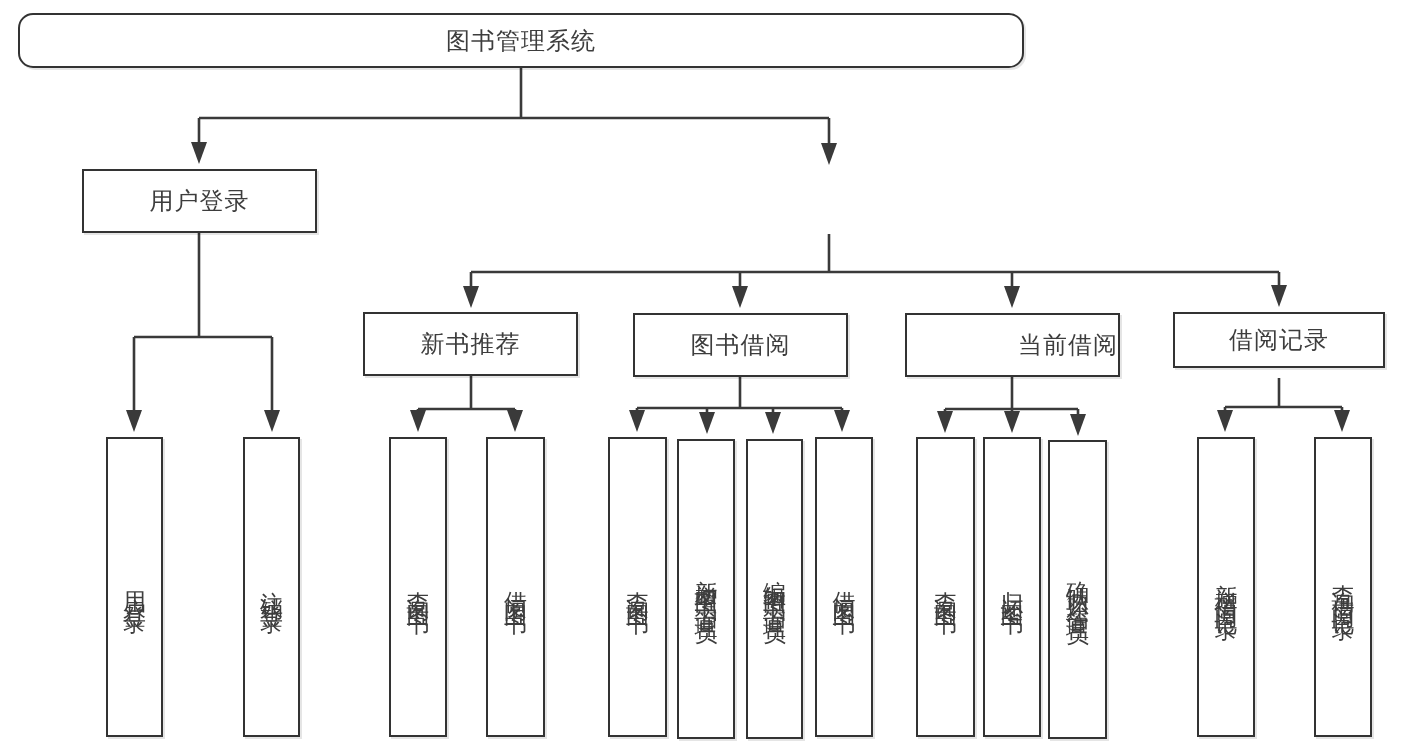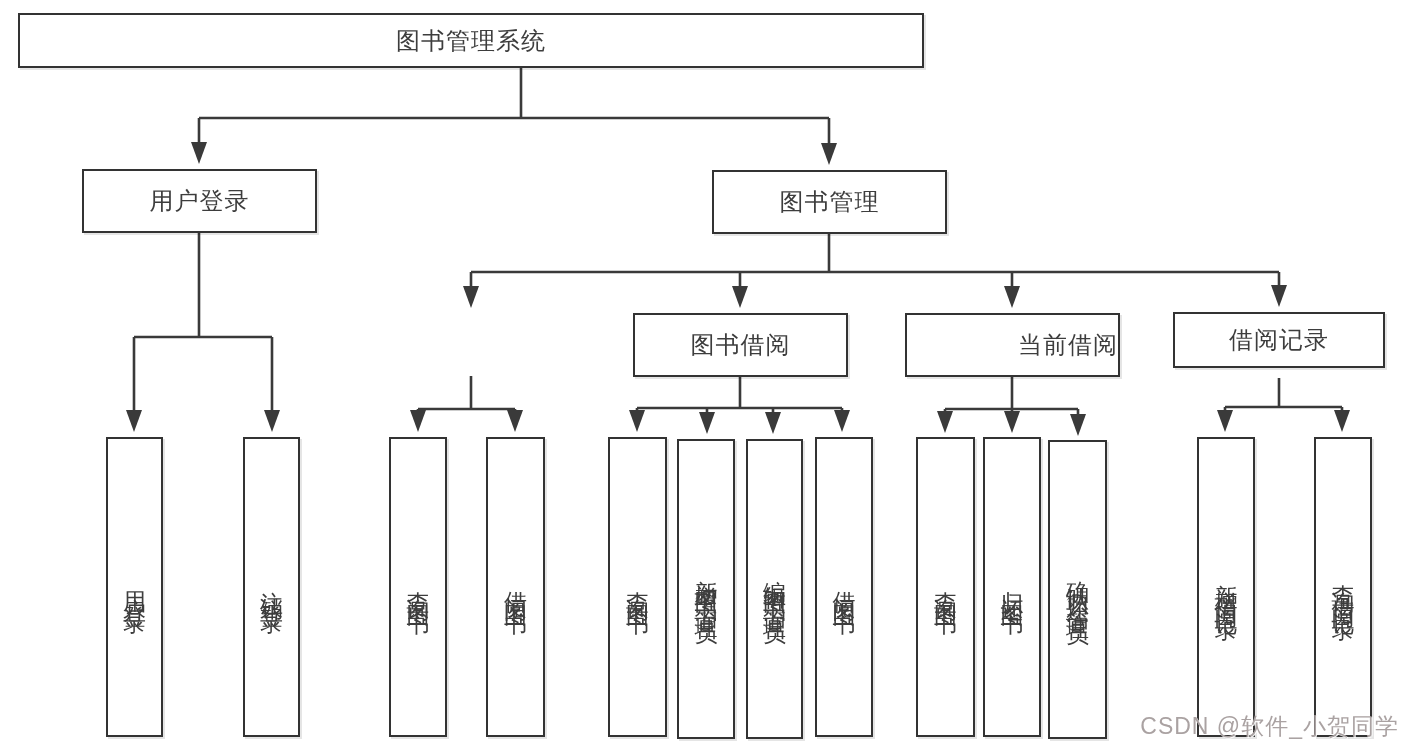--- a/index.html
+++ b/index.html
@@ -99,31 +99,31 @@
       <polygon points="834,410 850,410 842,432" class="ctri"></polygon>
       <path d="M1012,377 L1012,409 M945,409 L1078,409 M945,409 L945,415 M1012,409 L1012,415 M1078,409 L1078,418" class="cline"></path>
       <polygon points="937,411 953,411 945,433" class="ctri"></polygon>
       <polygon points="1004,411 1020,411 1012,433" class="ctri"></polygon>
       <polygon points="1070,414 1086,414 1078,436" class="ctri"></polygon>
       <path d="M1279,378 L1279,407 M1225,407 L1342,407 M1225,407 L1225,414 M1342,407 L1342,414" class="cline"></path>
       <polygon points="1217,410 1233,410 1225,432" class="ctri"></polygon>
       <polygon points="1334,410 1350,410 1342,432" class="ctri"></polygon>
     </svg>
 
-  <div class="hbox" style="left:18px;top:13px;width:906px;height:55px;">
+  <div class="hbox" style="left:18px;top:13px;width:1006px;height:55px;border-radius:15px;">
     <span>图书管理系统</span>
   </div>
 
   <div class="hbox" style="left:82px;top:169px;width:235px;height:64px;">
     <span>用户登录</span>
   </div>
-  <div class="hbox" style="left:712px;top:170px;width:235px;height:64px;">
-    <span>图书管理</span>
+
+  <div class="hbox" style="left:363px;top:312px;width:215px;height:64px;">
+    <span>新书推荐</span>
   </div>
-
   <div class="hbox" style="left:633px;top:313px;width:215px;height:64px;">
     <span>图书借阅</span>
   </div>
   <div class="hbox" style="left:905px;top:313px;width:215px;height:64px;justify-content:flex-end;">
     <span>当前借阅</span>
   </div>
   <div class="hbox" style="left:1173px;top:312px;width:212px;height:56px;">
     <span>借阅记录</span>
   </div>
 
@@ -164,14 +164,13 @@
     <span>确认归还（管理员）</span>
   </div>
 
   <div class="vbox" style="left:1197px;width:58px;">
     <span>新增借阅记录</span>
   </div>
   <div class="vbox" style="left:1314px;width:58px;">
     <span>查询借阅记录</span>
   </div>
 
-  <div class="watermark">CSDN @软件_小贺同学</div>
 </div>
 
 </body></html>

